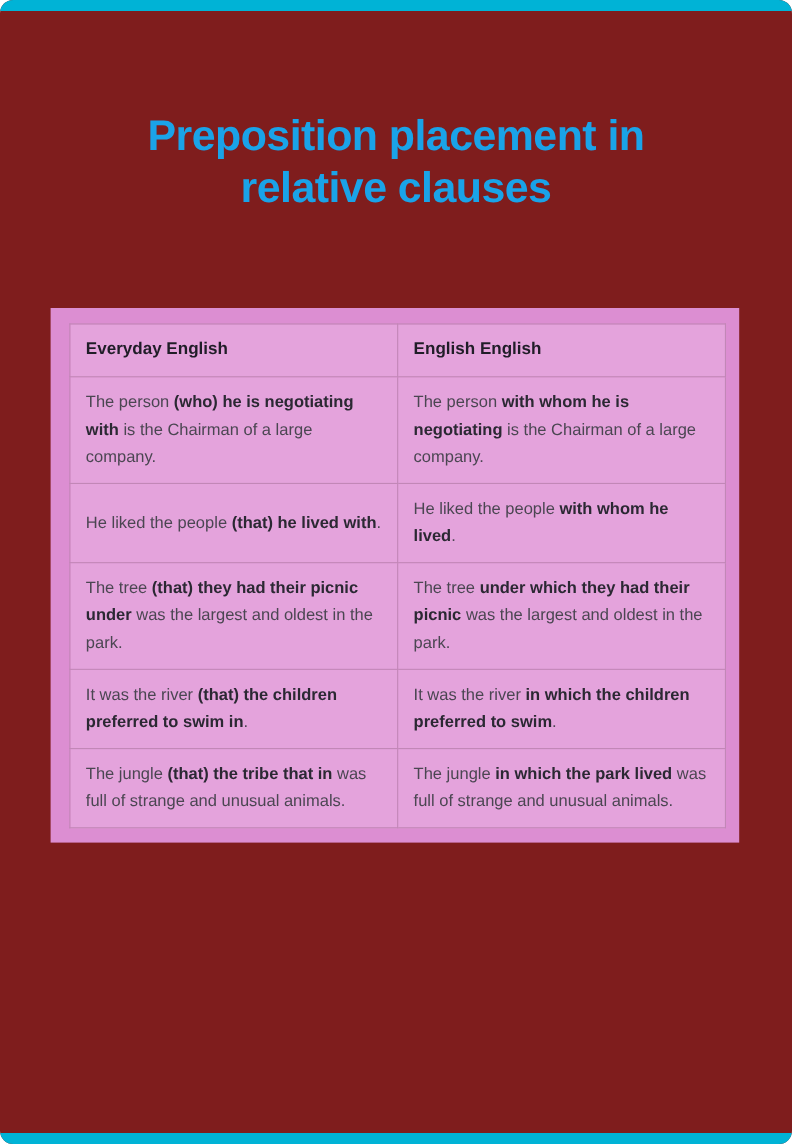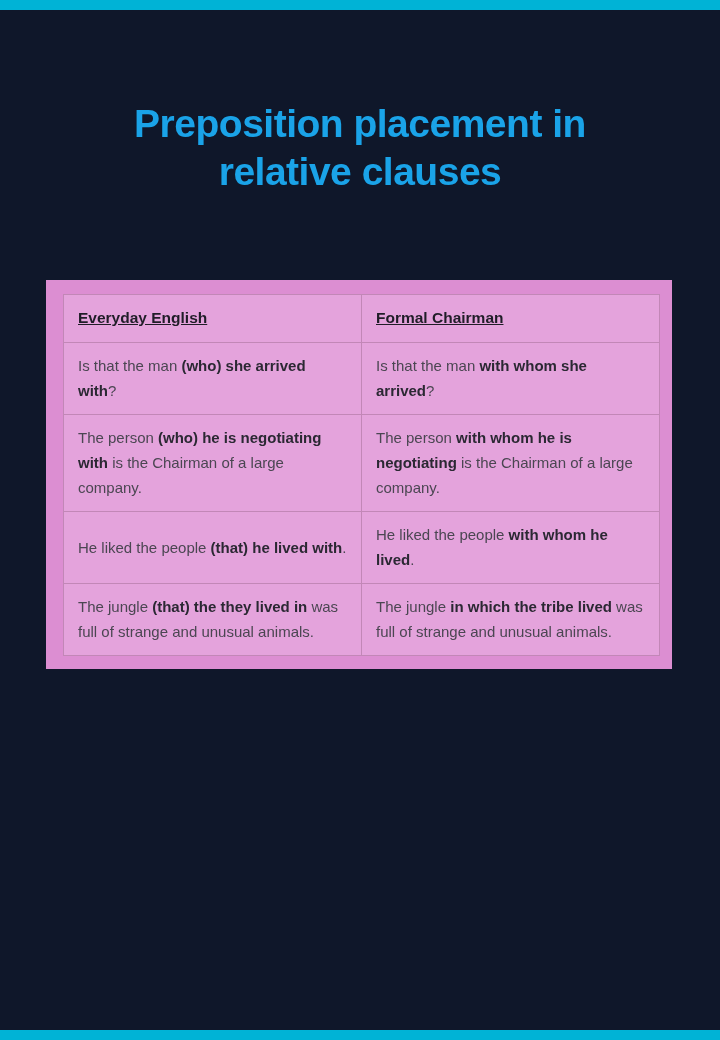--- a/index.html
+++ b/index.html
@@ -1,23 +1,24 @@
 <!DOCTYPE html>
 <html style="--accent_cyan: #00b3d6; --title_blue: #1aa3e8; --wrapper_pink: #dc8ed2; --cell_pink: #e4a3dc; --border_pink: #c287b7; --text_regular: #4b4652; --text_bold: #2b2833; --header_text: #201d28;"><head>
 <meta charset="utf-8">
 <style>
   html, body { margin: 0; padding: 0; background: #ffffff; }
   .page {
     position: relative;
     width: 720px;
     height: 1040px;
     margin: 0 auto;
-    background: #0f172a;
+    background: #7f1d1d;
     overflow: hidden;
     font-family: "Liberation Sans", sans-serif;
+    border-radius: 12px;
   }
   .bar {
     position: absolute;
     left: 0;
     width: 720px;
     height: 10px;
     background: var(--accent_cyan, #00b3d6);
   }
   .bar.top { top: 0; }
   .bar.bottom { bottom: 0; }
@@ -58,58 +59,61 @@
     line-height: 25px;
     padding: 10px 14px 11px 14px;
     color: var(--text_regular, #4b4652);
     word-wrap: break-word;
   }
   table.grid th {
     font-size: 15.5px;
     font-weight: bold;
     color: var(--header_text, #201d28);
     padding-bottom: 12px;
-    text-decoration: underline;
   }
   table.grid td b {
     font-weight: bold;
     color: var(--text_bold, #2b2833);
   }
 </style>
 </head>
 <body>
 
 <div class="page">
   <div class="bar top"></div>
 
   <h1 class="title">Preposition placement in relative clauses</h1>
 
   <div class="table-wrap">
     <table class="grid">
       <thead>
         <tr>
           <th>Everyday English</th>
-          <th>Formal Chairman</th>
+          <th>English English</th>
         </tr>
       </thead>
       <tbody id="table-body">
-          <tr>
-            <td>Is that the man <b>(who) she arrived with</b>?</td>
-            <td>Is that the man <b>with whom she arrived</b>?</td>
-          </tr>
           <tr>
             <td>The person <b>(who) he is negotiating with</b> is the Chairman of a large company.</td>
             <td>The person <b>with whom he is negotiating</b> is the Chairman of a large company.</td>
           </tr>
           <tr>
             <td>He liked the people <b>(that) he lived with</b>.</td>
             <td>He liked the people <b>with whom he lived</b>.</td>
           </tr>
           <tr>
-            <td>The jungle <b>(that) the they lived in</b> was full of strange and unusual animals.</td>
-            <td>The jungle <b>in which the tribe lived</b> was full of strange and unusual animals.</td>
+            <td>The tree <b>(that) they had their picnic under</b> was the largest and oldest in the park.</td>
+            <td>The tree <b>under which they had their picnic</b> was the largest and oldest in the park.</td>
+          </tr>
+          <tr>
+            <td>It was the river <b>(that) the children preferred to swim in</b>.</td>
+            <td>It was the river <b>in which the children preferred to swim</b>.</td>
+          </tr>
+          <tr>
+            <td>The jungle <b>(that) the tribe that in</b> was full of strange and unusual animals.</td>
+            <td>The jungle <b>in which the park lived</b> was full of strange and unusual animals.</td>
           </tr>
         </tbody>
     </table>
   </div>
 
   <div class="bar bottom"></div>
 </div>
 
 </body></html>

